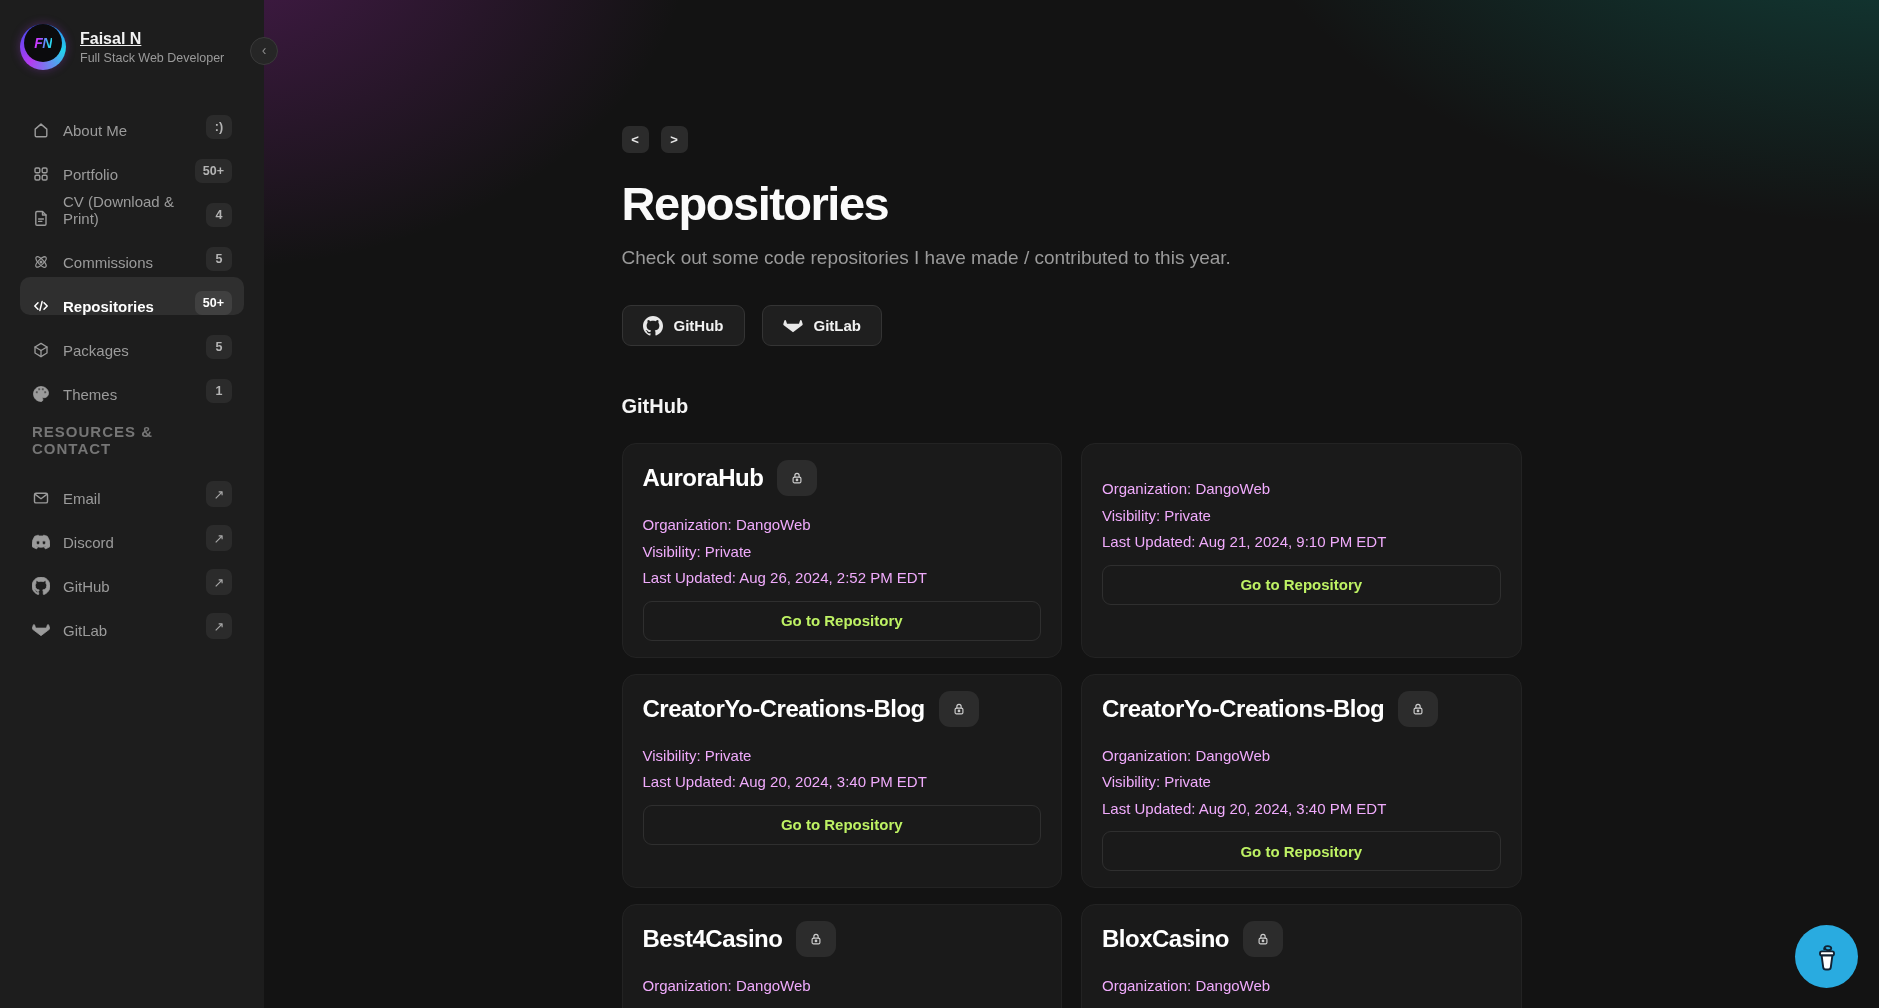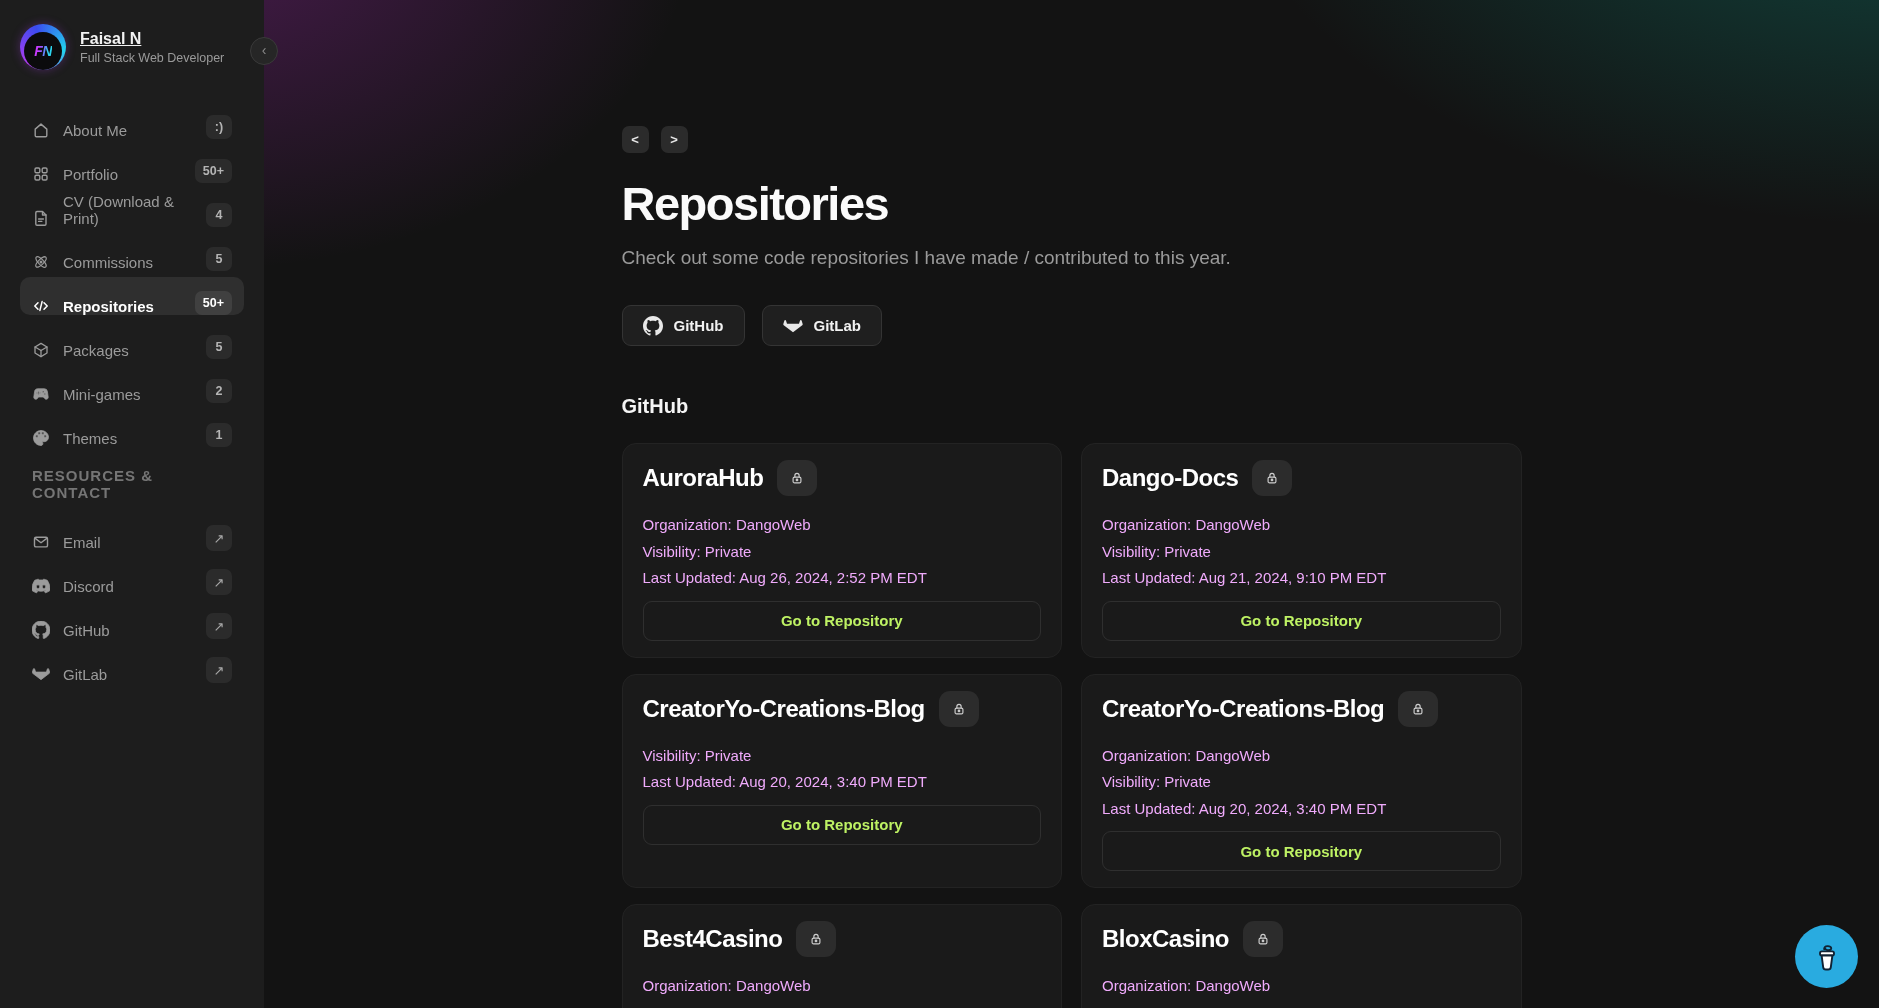--- a/index.html
+++ b/index.html
@@ -15,21 +15,21 @@
   
   .sidebar {
     width:264px; min-width:264px; height:100%;
     background:#1d1d1d; padding:24px 20px;
     position:relative; z-index:5;
   }
   .profile { display:flex; align-items:center; gap:14px; margin-bottom:31px; }
   .avatar {
     width:46px; height:46px; border-radius:50%;
     background:conic-gradient(from 220deg, #b43bf0, #3b4bf0, #22d3ee, #b43bf0);
-    display:flex; align-items:flex-end; justify-content:center;
+    display:flex; align-items:flex-start; justify-content:center;
     box-shadow:0 0 10px rgba(160,60,220,0.35);
   }
   .avatar-core {
     width:38px; height:38px; border-radius:50%; background:#0b0b0d;
     display:flex; align-items:center; justify-content:center;
   }
   .avatar-text {
     font-style:italic; font-weight:800; font-size:14px; letter-spacing:-0.5px;
     background:linear-gradient(100deg,#c93bff 25%, #7b6bff 50%, #2dd4ef 75%);
     -webkit-background-clip:text; background-clip:text; color:transparent;
@@ -212,29 +212,20 @@
               <path d="M3 6l6 3.5L15 6"></path>
               <path d="M9 9.5v6"></path>
             </svg>
         </span>
         <span>Packages</span>
         <span class="badge">5</span>
       </div>
       <div class="nav-item">
         <span class="icon">
           <svg viewBox="0 0 24 24" stroke="none">
-              <path class="fillpart" d="M21.58 16.09l-1.09-7.66A3.996 3.996 0 0 0 16.53 5H7.47C5.48 5 3.79 6.46 3.51 8.43l-1.09 7.66C2.2 17.63 3.39 19 4.94 19c.68 0 1.32-.27 1.8-.75L9 16h6l2.25 2.25c.48.48 1.13.75 1.8.75 1.56 0 2.75-1.37 2.53-2.91zM11 11H9v2H8v-2H6v-1h2V8h1v2h2v1zm4-1c-.55 0-1-.45-1-1s.45-1 1-1 1 .45 1 1-.45 1-1 1zm2 3c-.55 0-1-.45-1-1s.45-1 1-1 1 .45 1 1-.45 1-1 1z"></path>
-            </svg>
-        </span>
-        <span>Mini-games</span>
-        <span class="badge">2</span>
-      </div>
-      <div class="nav-item">
-        <span class="icon">
-          <svg viewBox="0 0 24 24" stroke="none">
               <path class="fillpart" d="M12 2C6.49 2 2 6.49 2 12s4.49 10 10 10c1.38 0 2.5-1.12 2.5-2.5 0-.61-.23-1.2-.64-1.67-.08-.1-.13-.21-.13-.33 0-.28.22-.5.5-.5H16c3.31 0 6-2.69 6-6 0-4.96-4.49-9-10-9zm-5.5 9c-.83 0-1.5-.67-1.5-1.5S5.67 8 6.5 8 8 8.67 8 9.5 7.33 11 6.5 11zm3-4C8.67 7 8 6.33 8 5.5S8.67 4 9.5 4s1.5.67 1.5 1.5S10.33 7 9.5 7zm5 0c-.83 0-1.5-.67-1.5-1.5S13.67 4 14.5 4s1.5.67 1.5 1.5S15.33 7 14.5 7zm3 4c-.83 0-1.5-.67-1.5-1.5S16.67 8 17.5 8s1.5.67 1.5 1.5-.67 1.5-1.5 1.5z"></path>
             </svg>
         </span>
         <span>Themes</span>
         <span class="badge">1</span>
       </div>
 
       <div class="section-label">RESOURCES &amp; CONTACT</div>
 
       <div class="nav-item">
@@ -324,30 +315,20 @@
           </div>
           <div class="card-meta">
             <div>Organization: DangoWeb</div>
             <div>Visibility: Private</div>
             <div>Last Updated: Aug 26, 2024, 2:52 PM EDT</div>
           </div>
           <button class="repo-btn">Go to Repository</button>
         </div>
 
         <div class="card">
-          <div class="card-header">
-            <span class="card-title">Dango-Docs</span>
-            <span class="lock-badge">
-                <svg viewBox="0 0 18 18" fill="none" stroke-width="1.3" stroke-linecap="round">
-                  <rect x="4.6" y="8" width="8.8" height="6.4" rx="1.6"></rect>
-                  <path d="M6.6 8V6.2a2.4 2.4 0 0 1 4.8 0V8"></path>
-                  <circle cx="9" cy="11.2" r="0.9"></circle>
-                </svg>
-              </span>
-          </div>
           <div class="card-meta">
             <div>Organization: DangoWeb</div>
             <div>Visibility: Private</div>
             <div>Last Updated: Aug 21, 2024, 9:10 PM EDT</div>
           </div>
           <button class="repo-btn">Go to Repository</button>
         </div>
 
         <div class="card">
           <div class="card-header">

